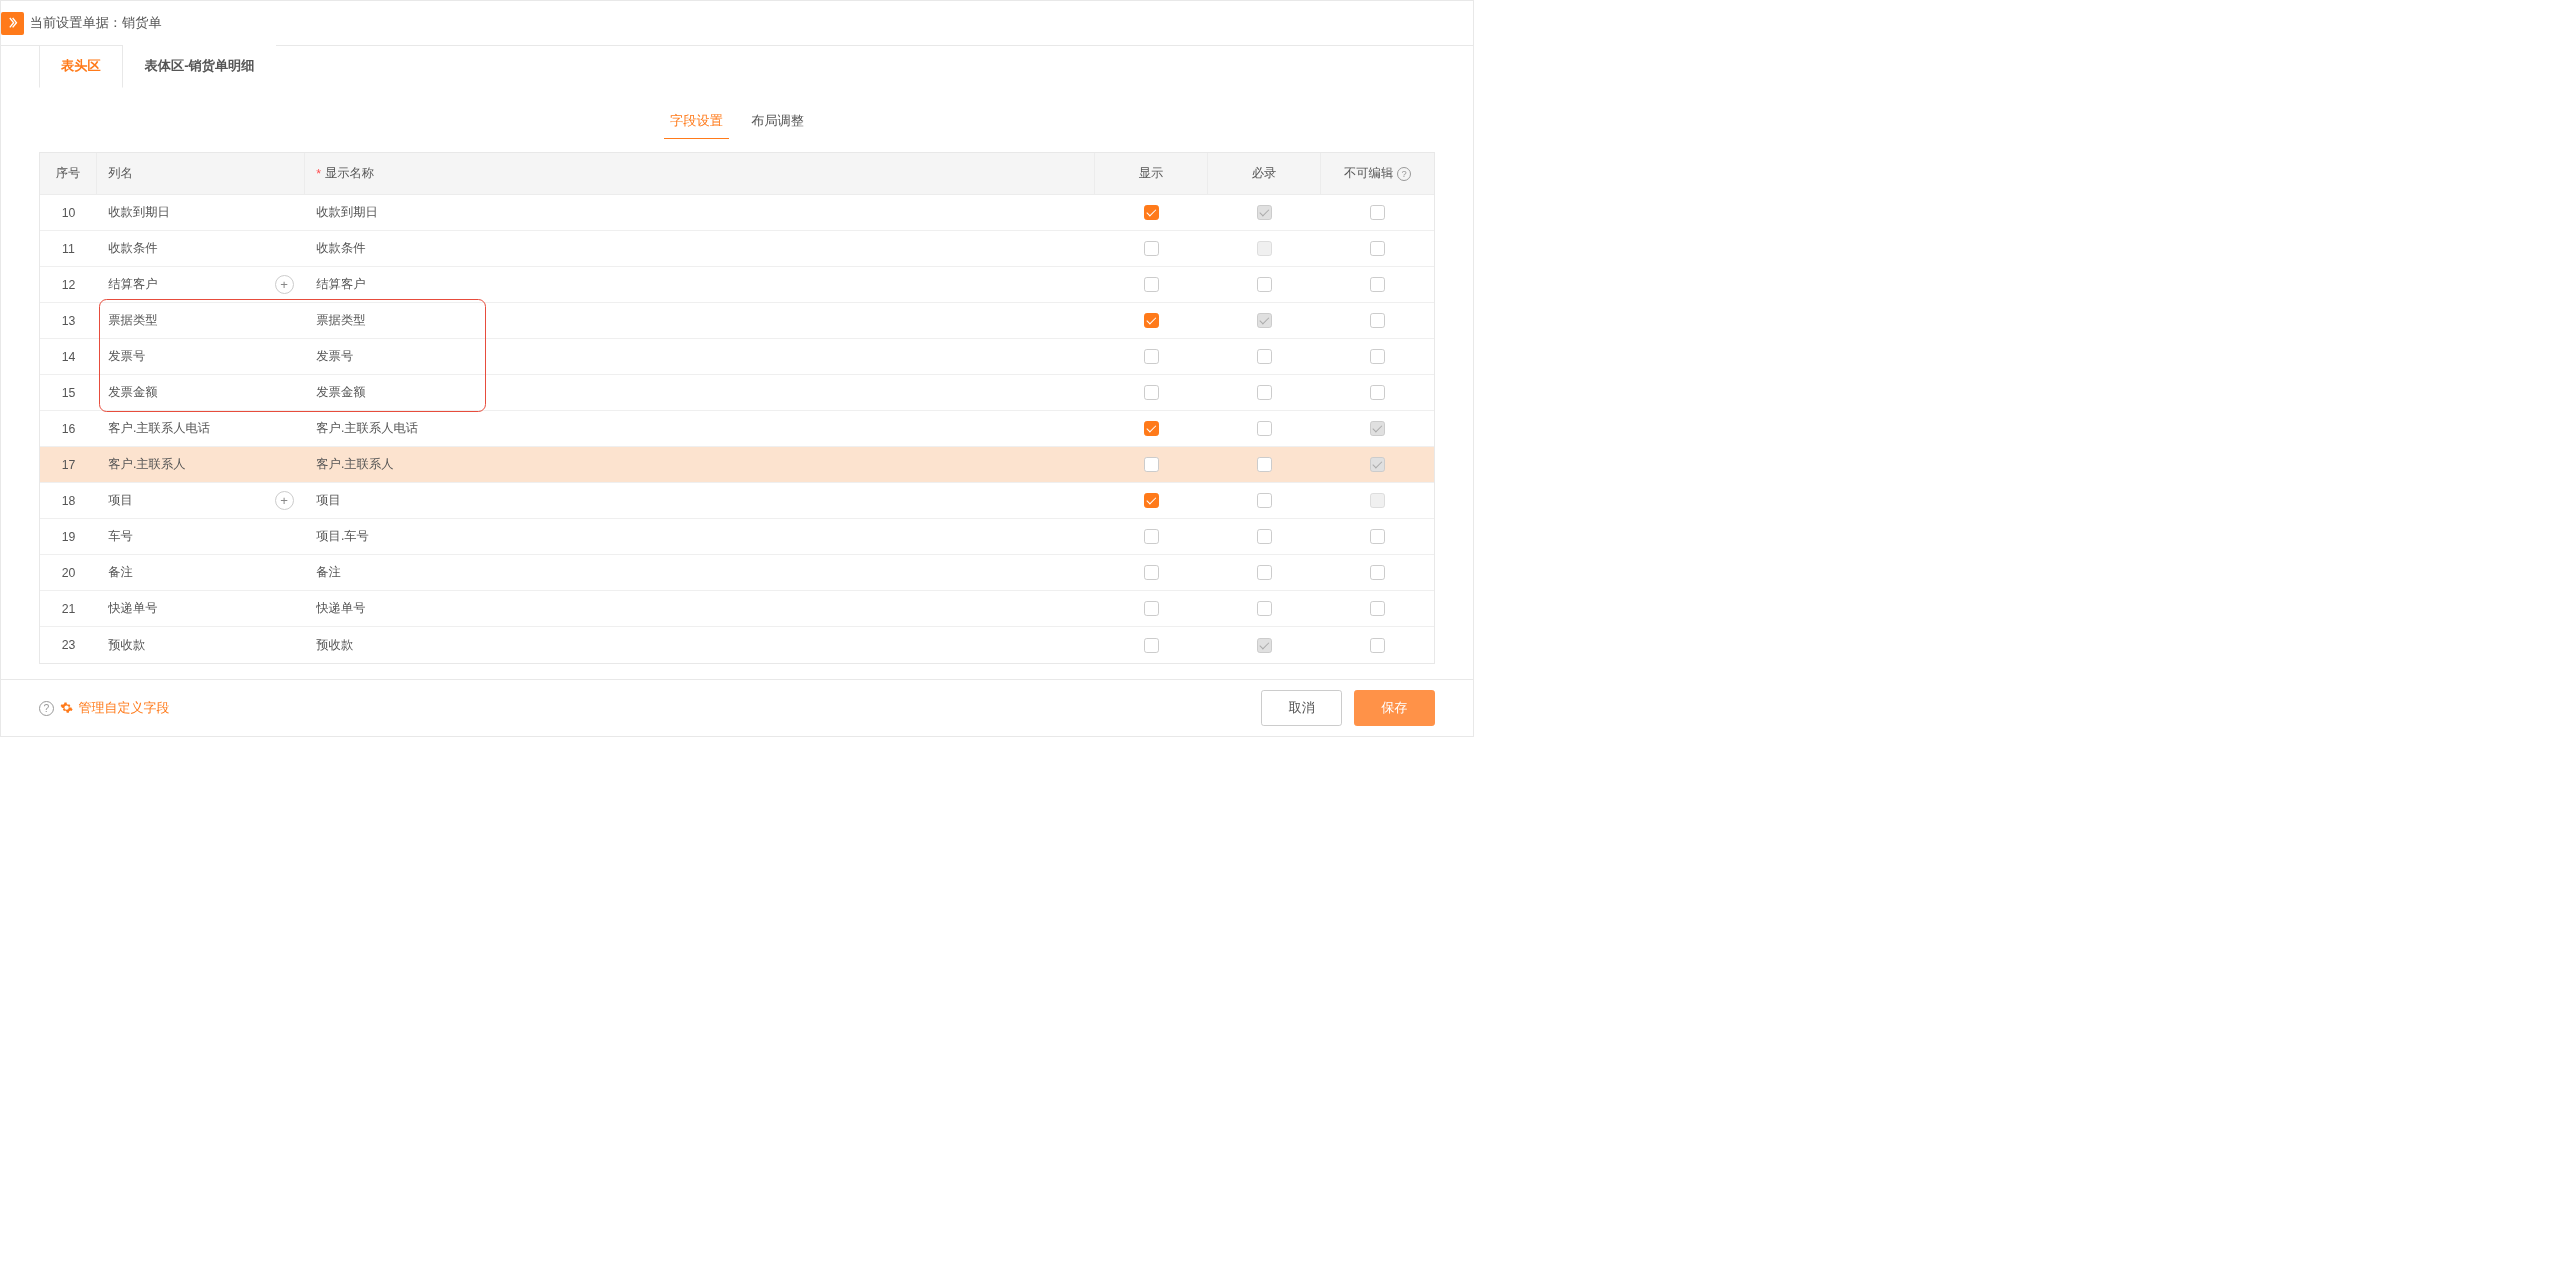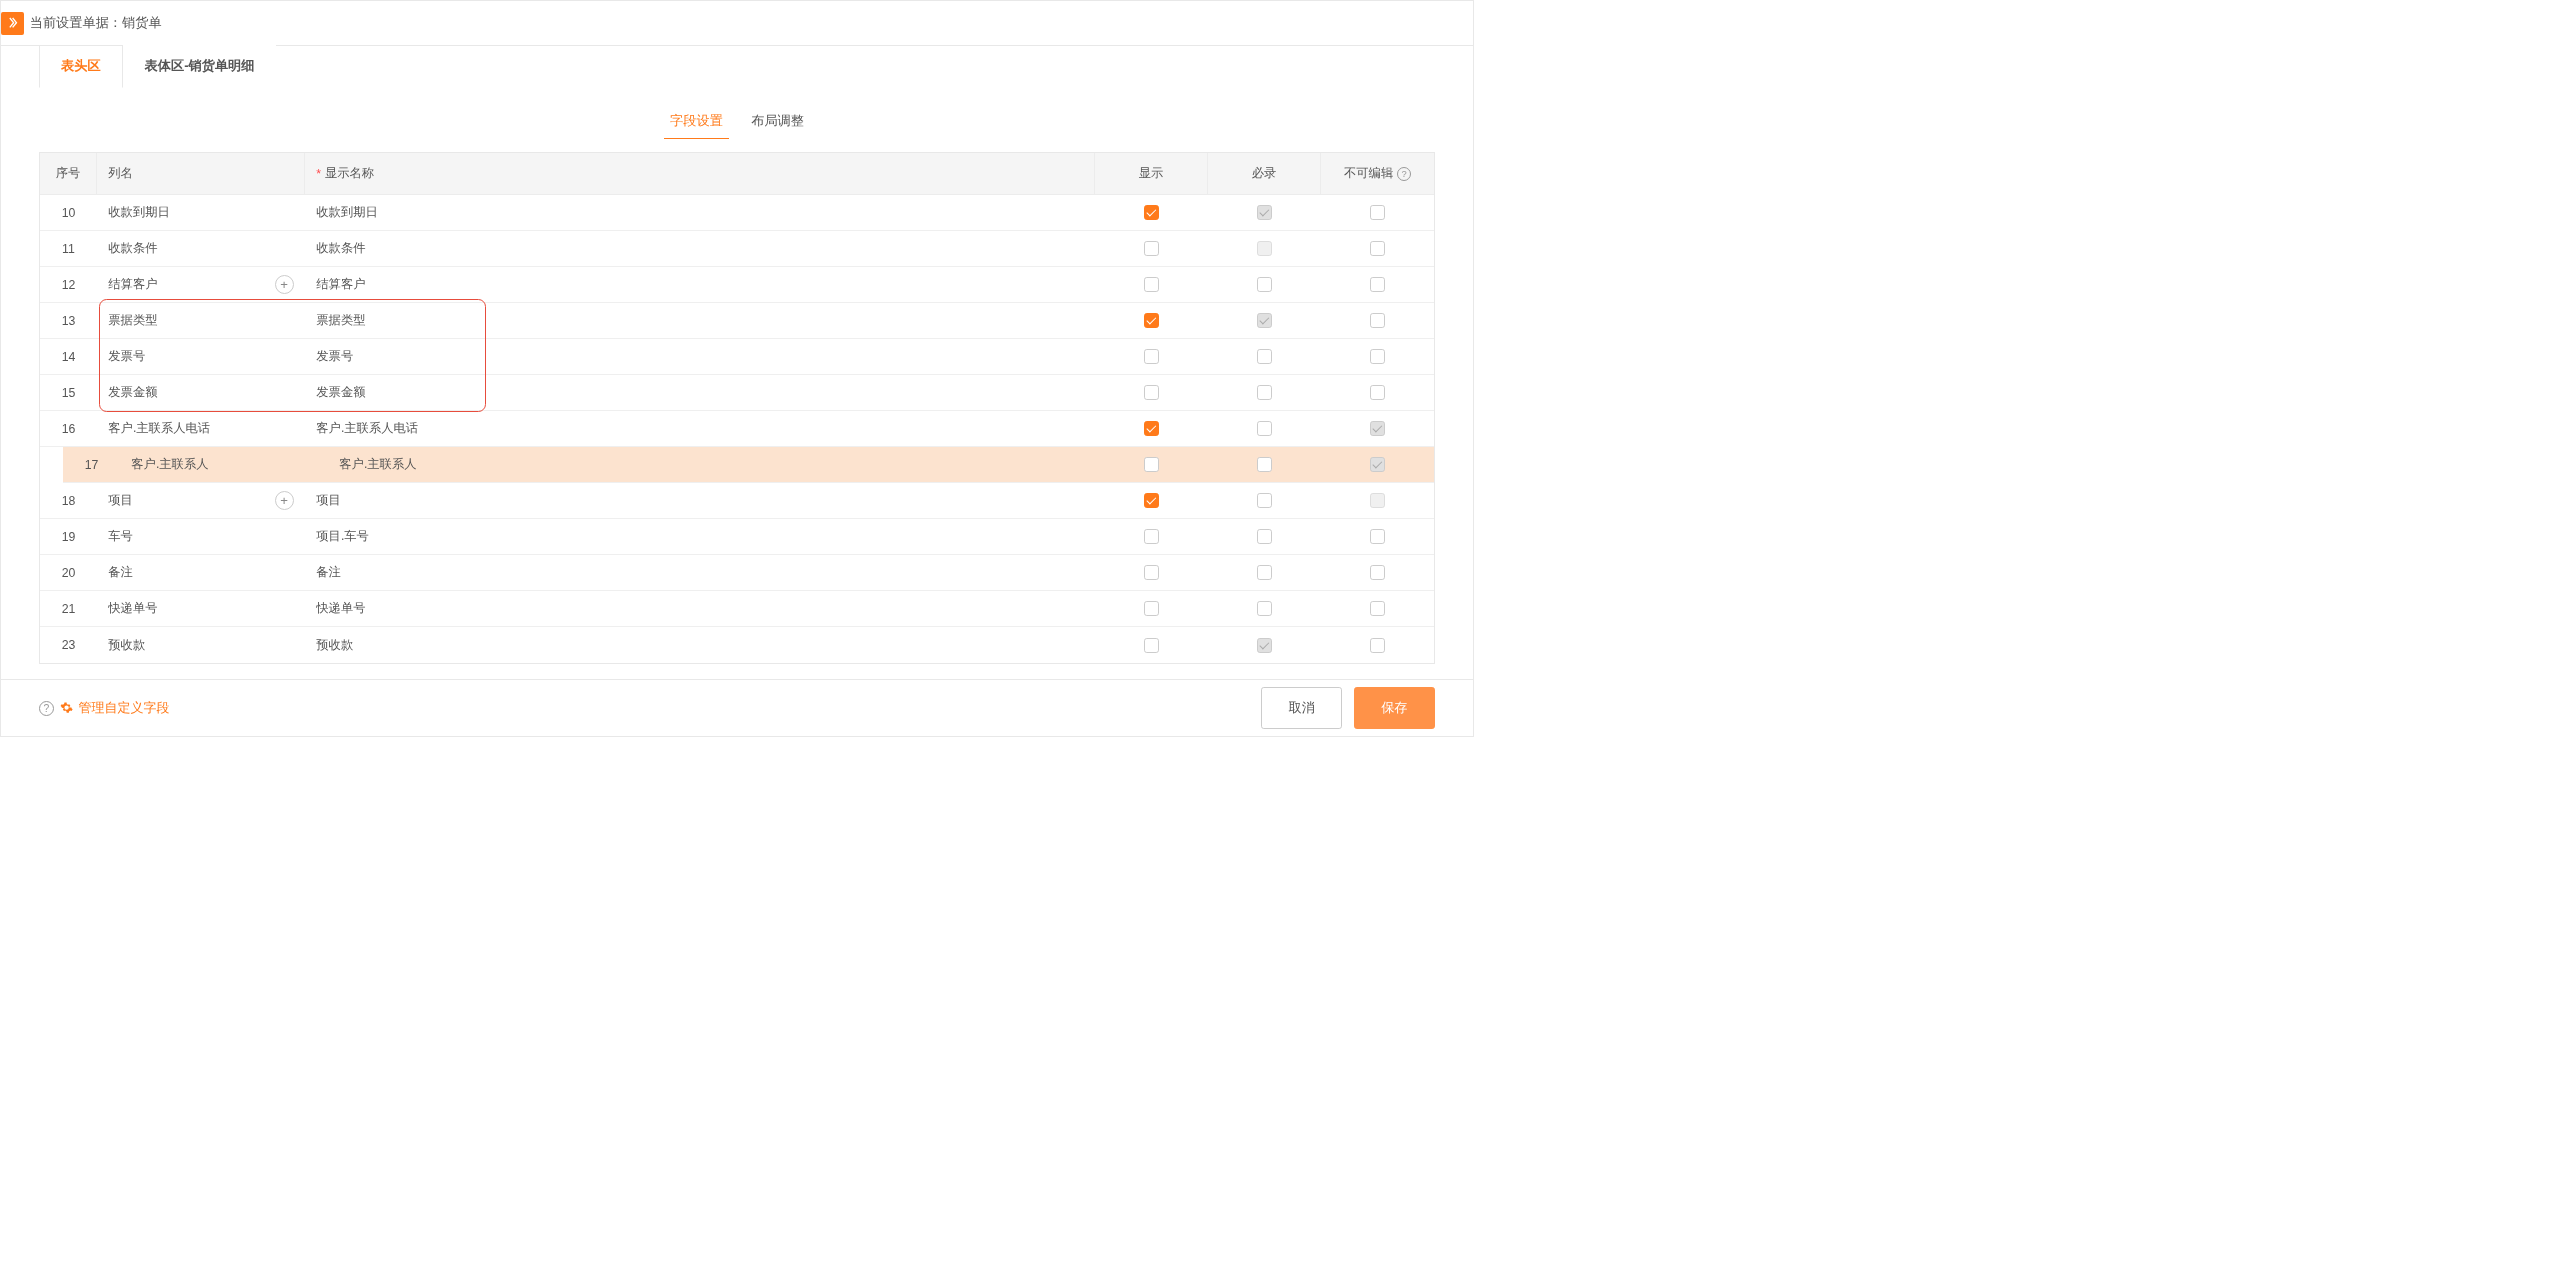--- a/index.html
+++ b/index.html
@@ -21,37 +21,37 @@
 .col-seq { width: 57px; justify-content: center; }
 .col-name { width: 208px; position: relative; }
 .col-display { flex: 1; }
 .col-chk { width: 113px; justify-content: center; }
 .req { color: #ff4d4f; margin-right: 3.8px; }
 .help-icon { width: 14px; height: 14px; border: 0.9px solid #999; border-radius: 50%; display: inline-flex; align-items: center; justify-content: center; font-size: 9.4px; color: #999; margin-left: 3.8px; }
 .thead .th { font-size: 12.3px; color: #555; border-right: 0.9px solid #ececec; height: 100%; }
 .thead .th:last-child { border-right: none; }
 .tbody .row { display: flex; align-items: center; height: 36px; border-bottom: 0.9px solid #efefef; position: relative; }
 .tbody .row:last-child { border-bottom: none; }
-.tbody .row.highlighted { background: #fce3cf; margin-left: 23px; }
+.tbody .row.highlighted { background: #fce3cf; }
 .td { font-size: 12.3px; color: #555; }
 .plus-btn { width: 19px; height: 19px; border: 0.9px solid #ccc; border-radius: 50%; display: flex; align-items: center; justify-content: center; color: #888; cursor: pointer; position: absolute; right: 11.3px; font-size: 13.2px; background: #fff; }
 .checkbox { width: 15px; height: 15px; border: 0.9px solid #ccc; border-radius: 2.8px; display: inline-flex; align-items: center; justify-content: center; background: #fff; cursor: pointer; }
 .checkbox.checked { background: #ff7a1a; border-color: #ff7a1a; }
 .checkbox.checked::after { content: ""; width: 3.8px; height: 7.6px; border: solid #fff; border-width: 0 1.9px 1.9px 0; transform: rotate(45deg); margin-top: -1.9px; }
 .checkbox.disabled { background: #f0f0f0; border-color: #ddd; cursor: not-allowed; }
 .checkbox.disabled.checked { background: #e0e0e0; border-color: #ccc; }
 .checkbox.disabled.checked::after { border-color: #aaa; }
 .red-box { position: absolute; border: 1.9px solid #e74c3c; border-radius: 7.6px; pointer-events: none; z-index: 5; }
 .footer { display: flex; align-items: center; justify-content: space-between; height: 57px; padding: 0 38px; border-top: 0.9px solid #e8e8e8; margin-top: 15px; }
 .footer-left { display: flex; align-items: center; gap: 5.7px; }
 .q-icon { width: 15px; height: 15px; border: 0.9px solid #999; border-radius: 50%; display: inline-flex; align-items: center; justify-content: center; font-size: 10.4px; color: #999; }
 .gear-icon { color: #ff7a1a; display: inline-flex; align-items: center; }
 .manage-link { color: #ff7a1a; font-size: 13px; cursor: pointer; }
 .footer-right { display: flex; gap: 11.3px; }
-.btn { height: 42px; padding: 0 26.5px; font-size: 13.2px; border-radius: 2.8px; cursor: pointer; display: inline-flex; align-items: center; }
+.btn { height: 36px; padding: 0 26.5px; font-size: 13.2px; border-radius: 2.8px; cursor: pointer; display: inline-flex; align-items: center; }
 .btn-default { background: #fff; border: 0.9px solid #ccc; color: #555; }
 .btn-primary { background: #ff9248; border: 0.9px solid #ff9248; color: #fff; }
 .tbody-wrap { position: relative; }
 </style>
 </head>
 <body>
 
 <div class="container">
   <div class="header">
     <div class="expand-btn">

